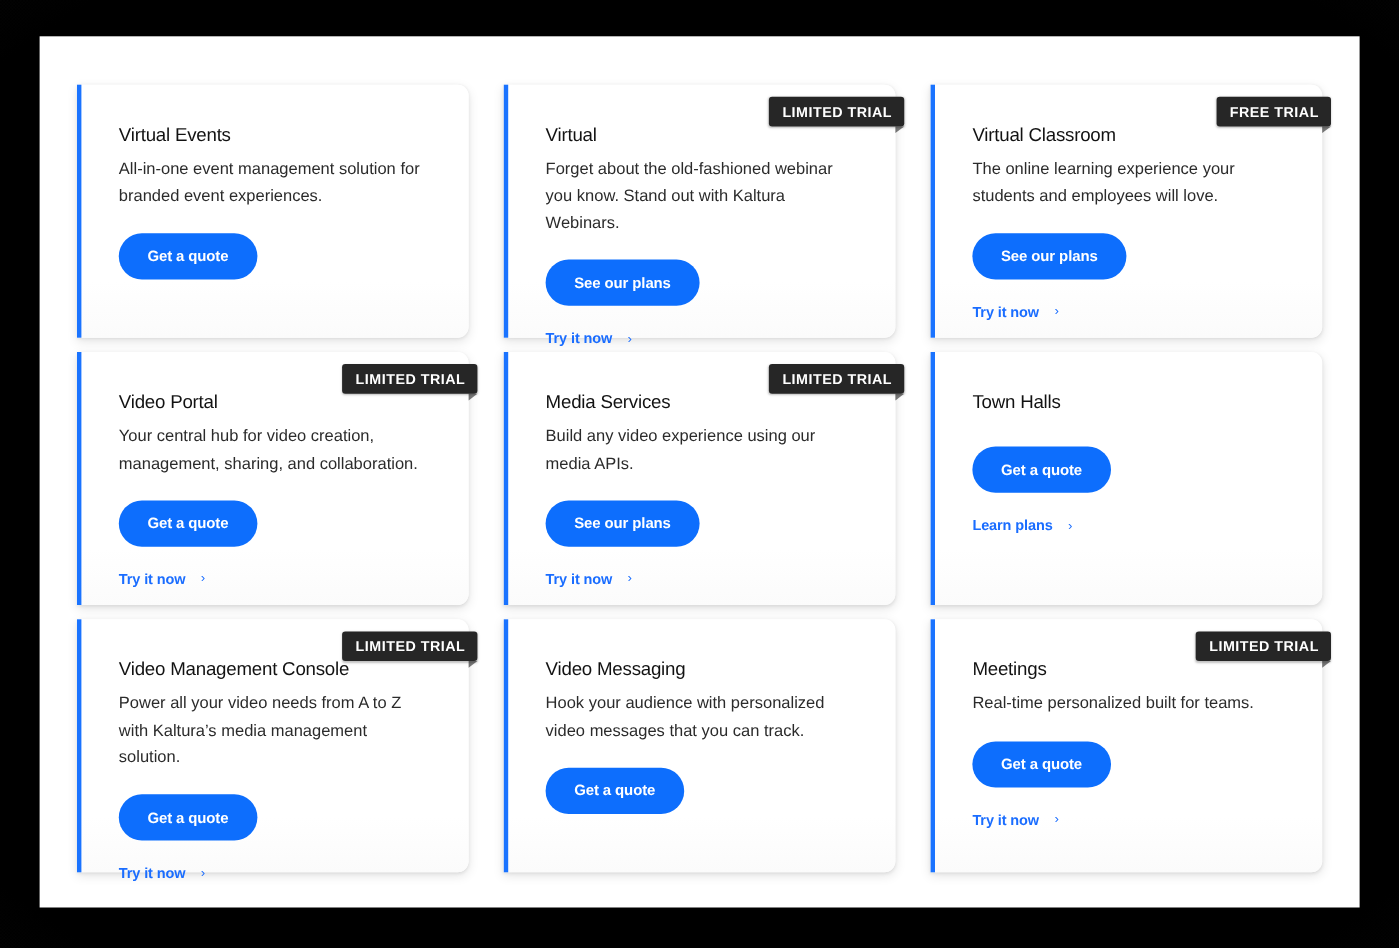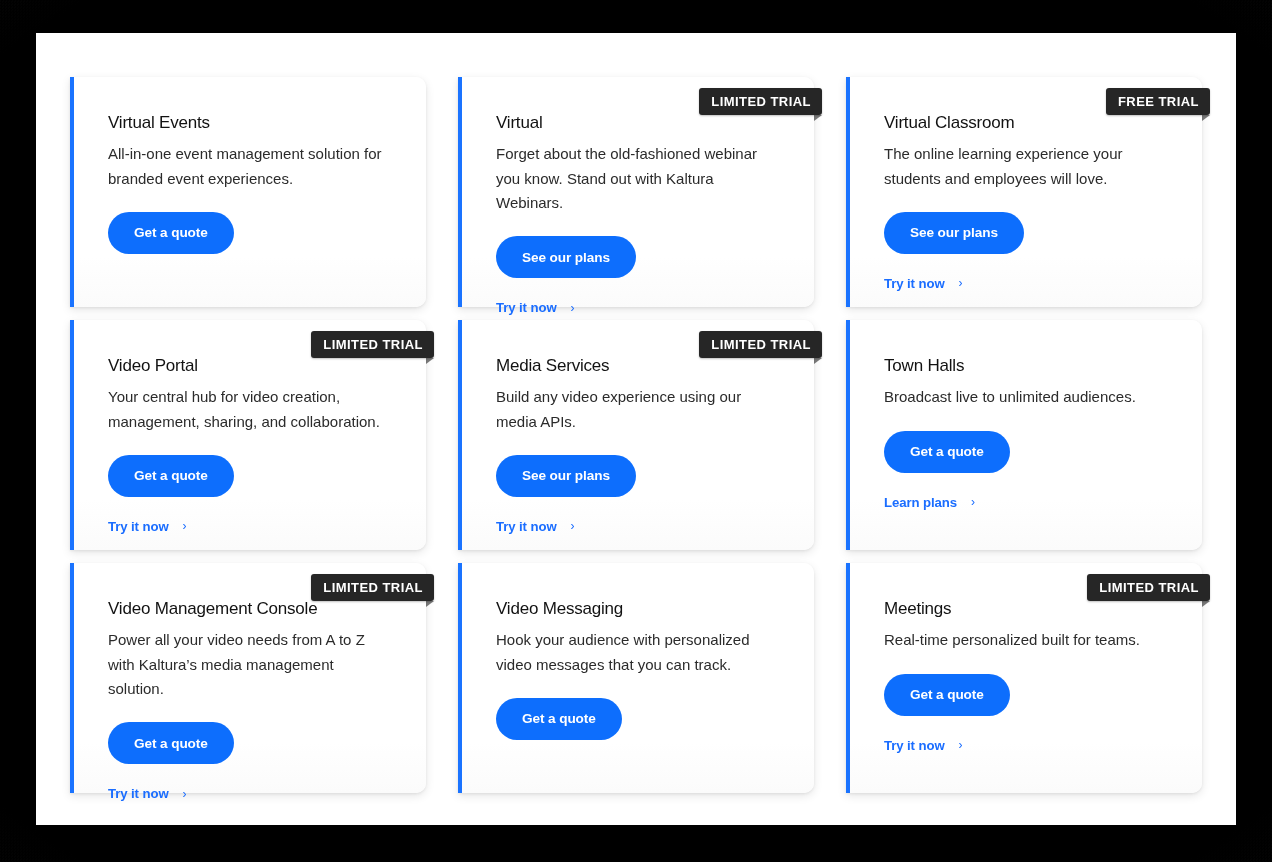--- a/index.html
+++ b/index.html
@@ -241,21 +241,20 @@
           </a>
         </div>
       </div>
     </div>
 
     <div class="card">
       <div class="accent-bar"></div>
 
       <div class="card-inner">
         <h3 class="card-title">Town Halls</h3>
-        <p class="card-desc">Broadcast live to unlimited audiences.</p>
         <button class="cta-btn">Get a quote</button>
         <div>
           <a class="card-link">
             <span>Learn plans</span>
             <span class="chev">›</span>
           </a>
         </div>
       </div>
     </div>
 

